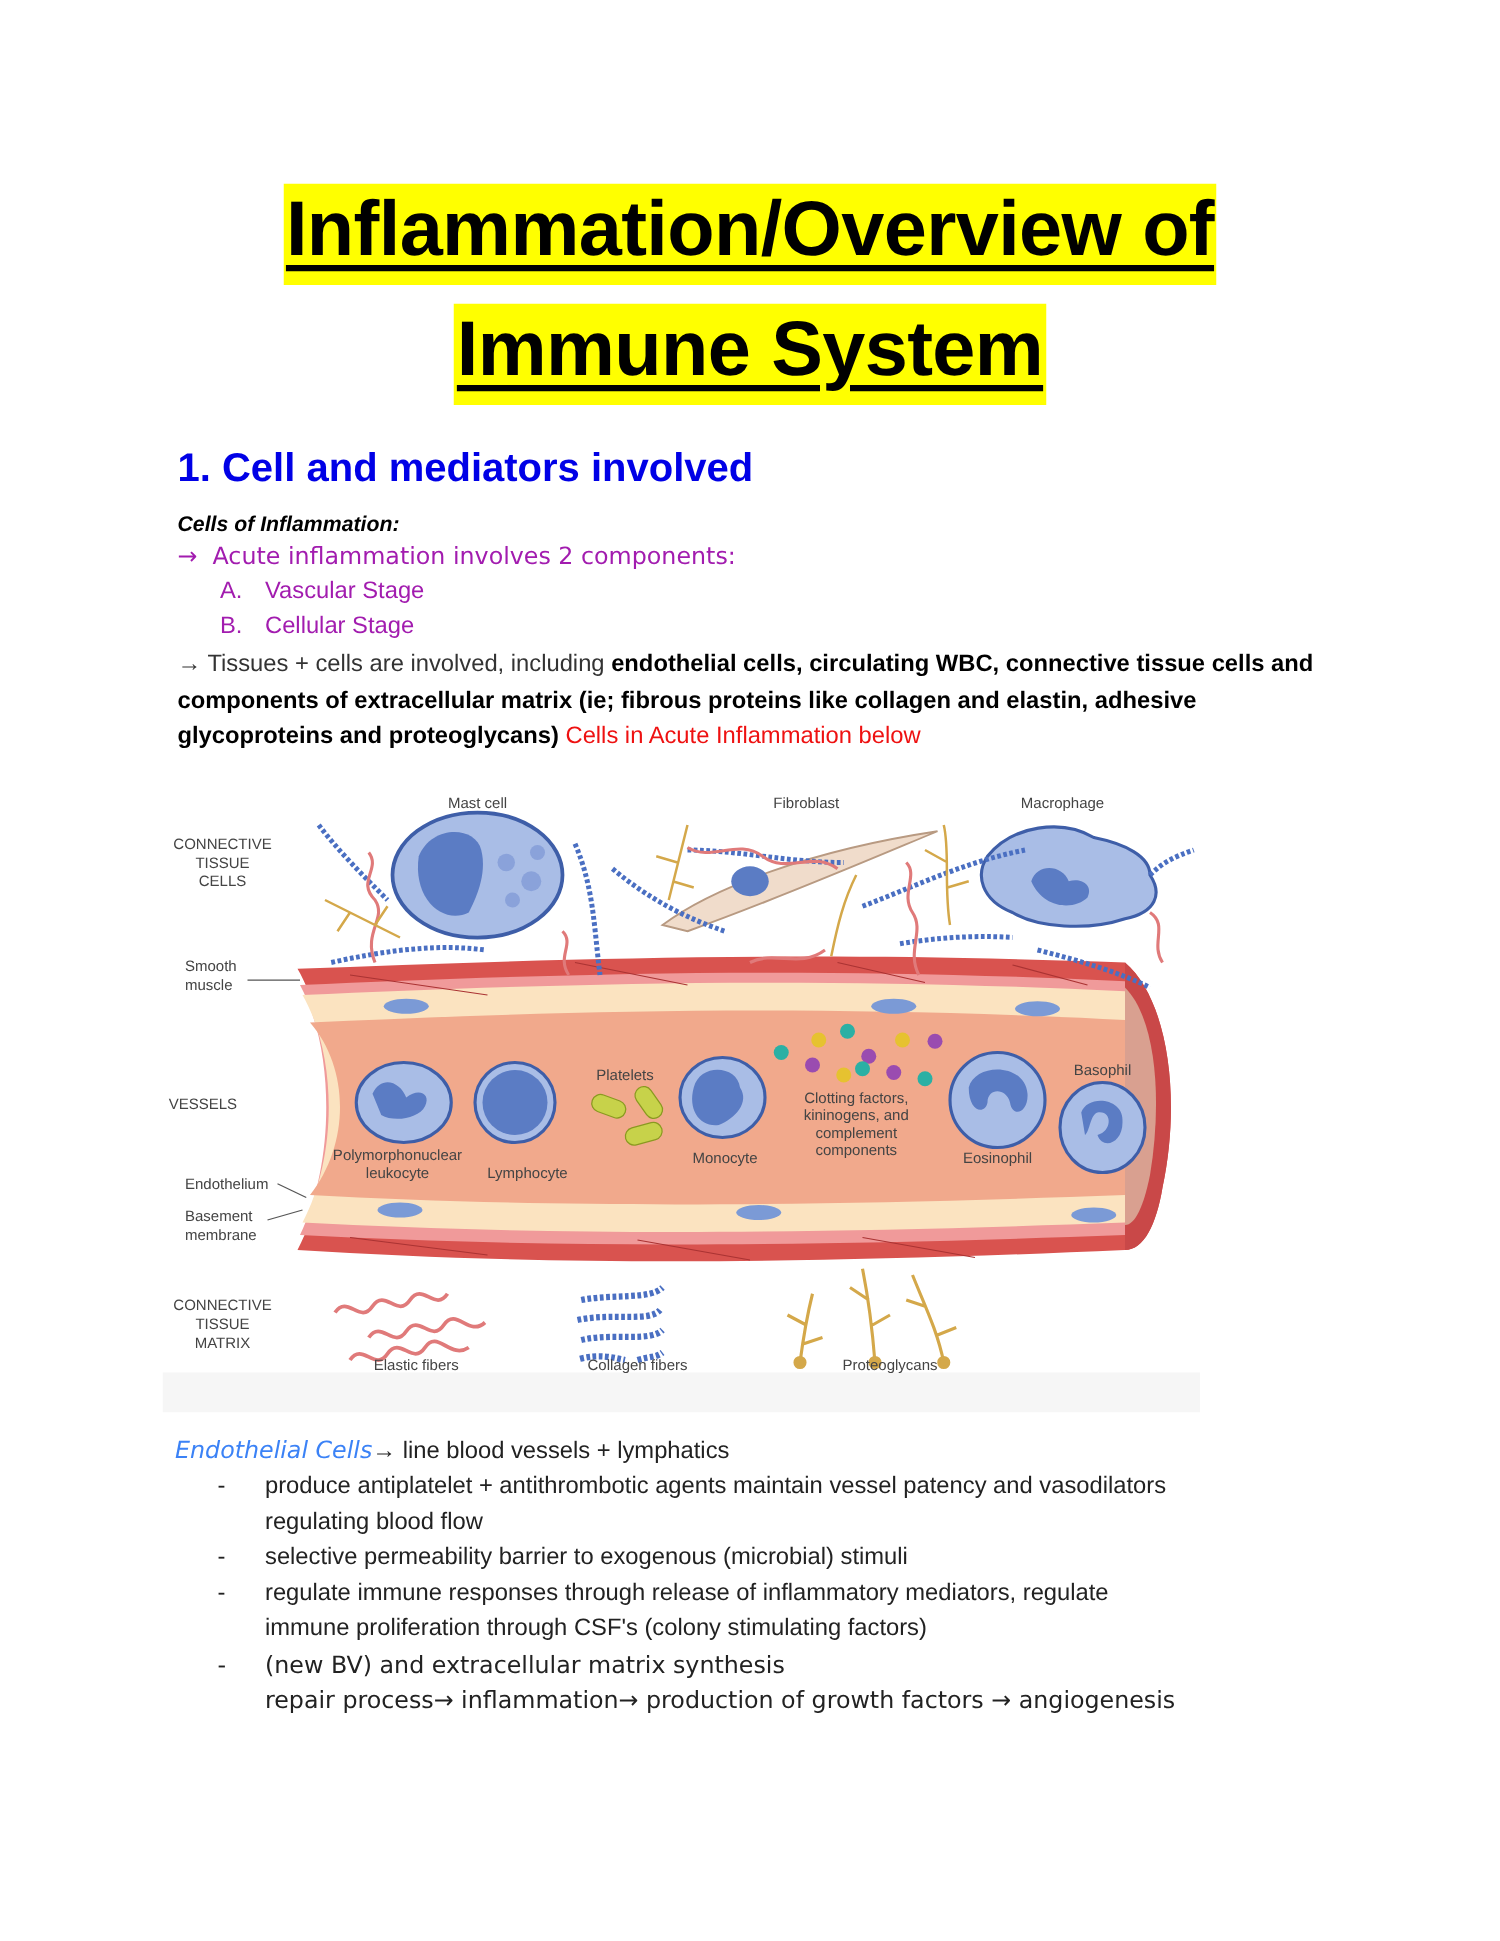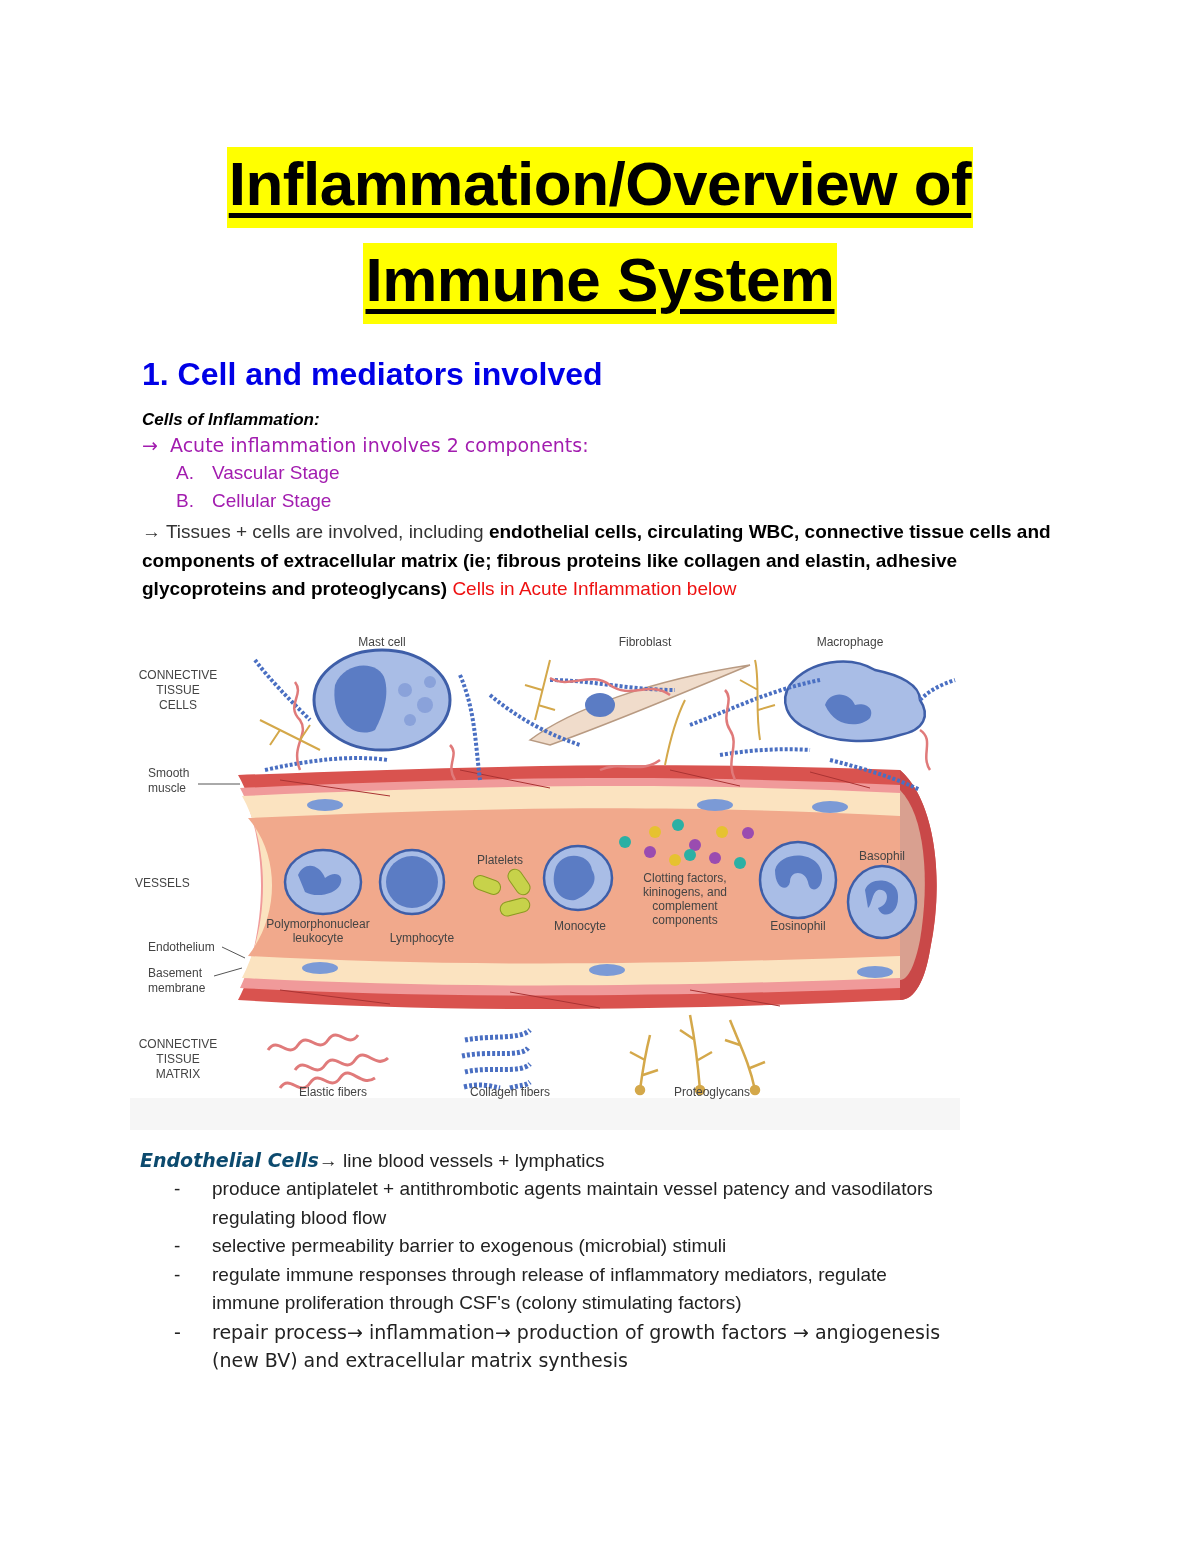--- a/index.html
+++ b/index.html
@@ -28,21 +28,21 @@
     .para b { font-weight: bold; color: #000; }
     .para .red { color: #ee1111; font-weight: normal; }
 
     .figure { position: absolute; left: 130px; top: 620px; width: 830px; height: 510px; }
     .figure svg { width: 830px; height: 510px; display: block; }
     .figlbl { font-family: "Liberation Sans", sans-serif; font-size: 12px; fill: #444; }
     .figlbl-c { text-anchor: middle; }
 
     .sec2 { position: absolute; left: 140px; top: 1146px; width: 940px; font-family: "Liberation Sans", sans-serif; }
     .sec2 .lead { font-size: 19px; line-height: 28px; color: #222; }
-    .sec2 .lead i { font-family: "DejaVu Sans", sans-serif; font-weight: bold; font-style: italic; color: #0c4a6e; }
+    .sec2 .lead i { font-family: "DejaVu Sans", sans-serif; font-weight: normal; font-style: italic; color: #3b82f6; }
     .sec2 .lead .lbl-bold { font-family: "DejaVu Sans", sans-serif; font-weight: bold; font-style: italic; color: #000; }
     .bul { position: relative; padding-left: 72px; font-size: 19px; line-height: 28.5px; color: #222; }
     .bul .dash { position: absolute; left: 34px; top: 0; }
     .bul.dv { font-family: "DejaVu Sans", sans-serif; font-size: 19px; }
   </style>
 </head>
 <body>
 
 <div class="page">
 
@@ -261,19 +261,19 @@
       <span class="dash">-</span>
       <div>selective permeability barrier to exogenous (microbial) stimuli</div>
     </div>
     <div class="bul">
       <span class="dash">-</span>
       <div>regulate immune responses through release of inflammatory mediators, regulate</div>
       <div>immune proliferation through CSF's (colony stimulating factors)</div>
     </div>
     <div class="bul dv">
       <span class="dash">-</span>
+      <div>(new BV) and extracellular matrix synthesis</div>
       <div>repair process→ inflammation→ production of growth factors → angiogenesis</div>
-      <div>(new BV) and extracellular matrix synthesis</div>
     </div>
 
   </div>
 
 </div>
 
 </body></html>

